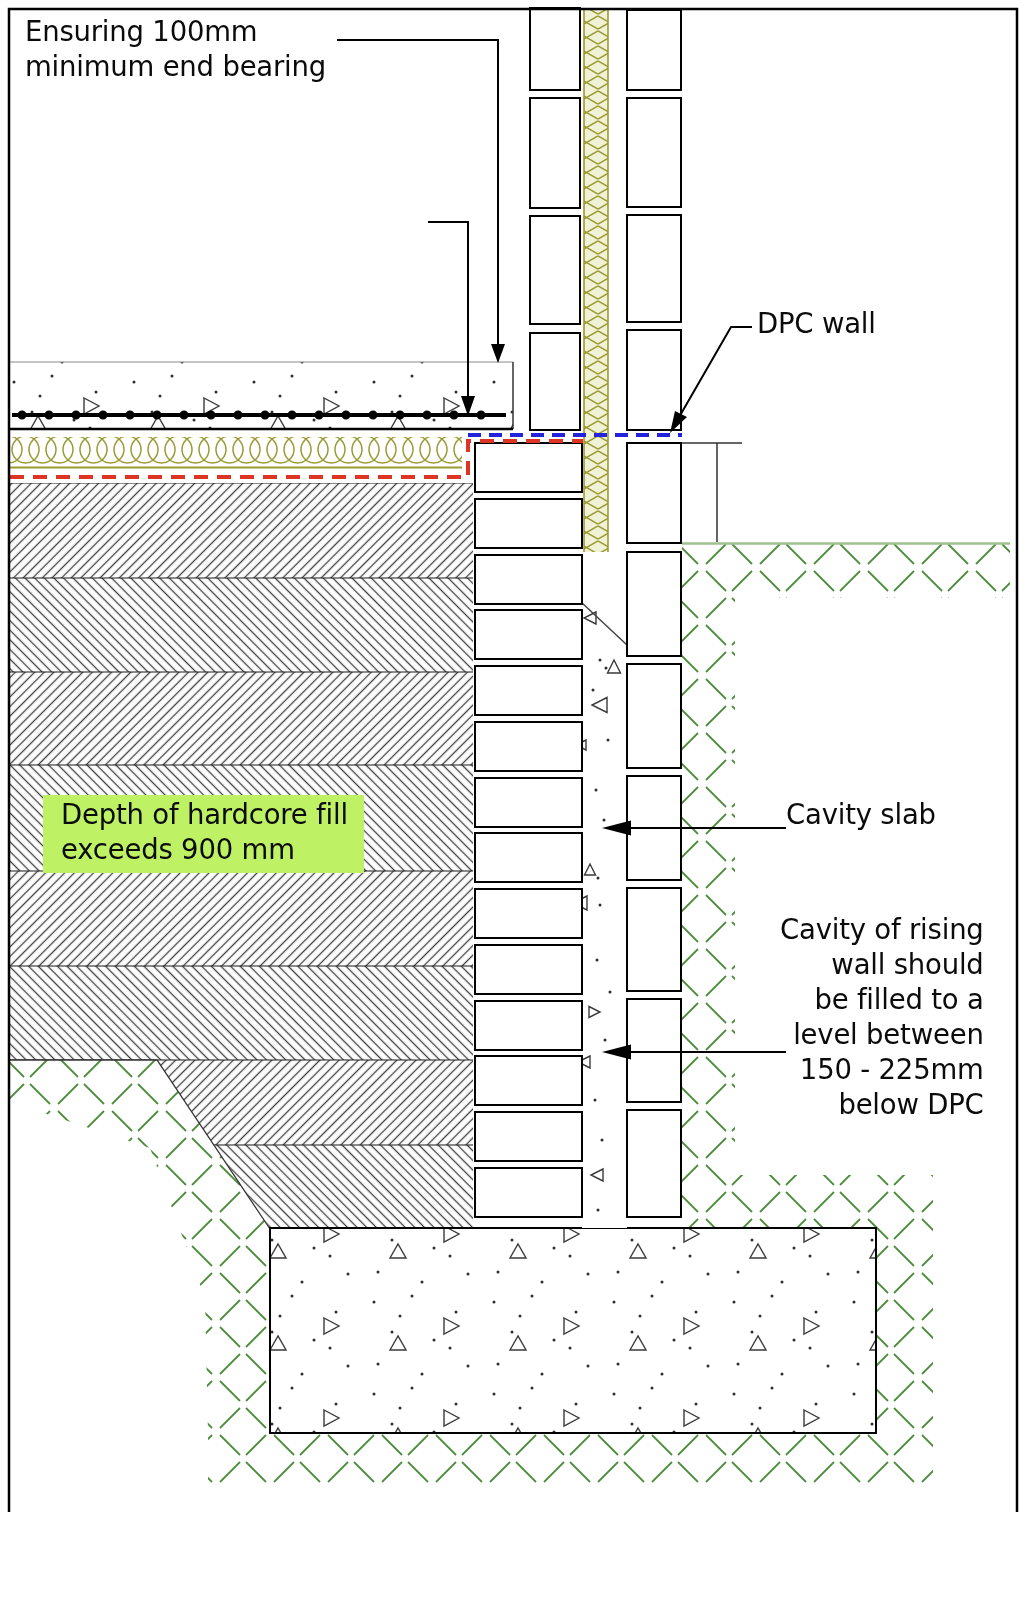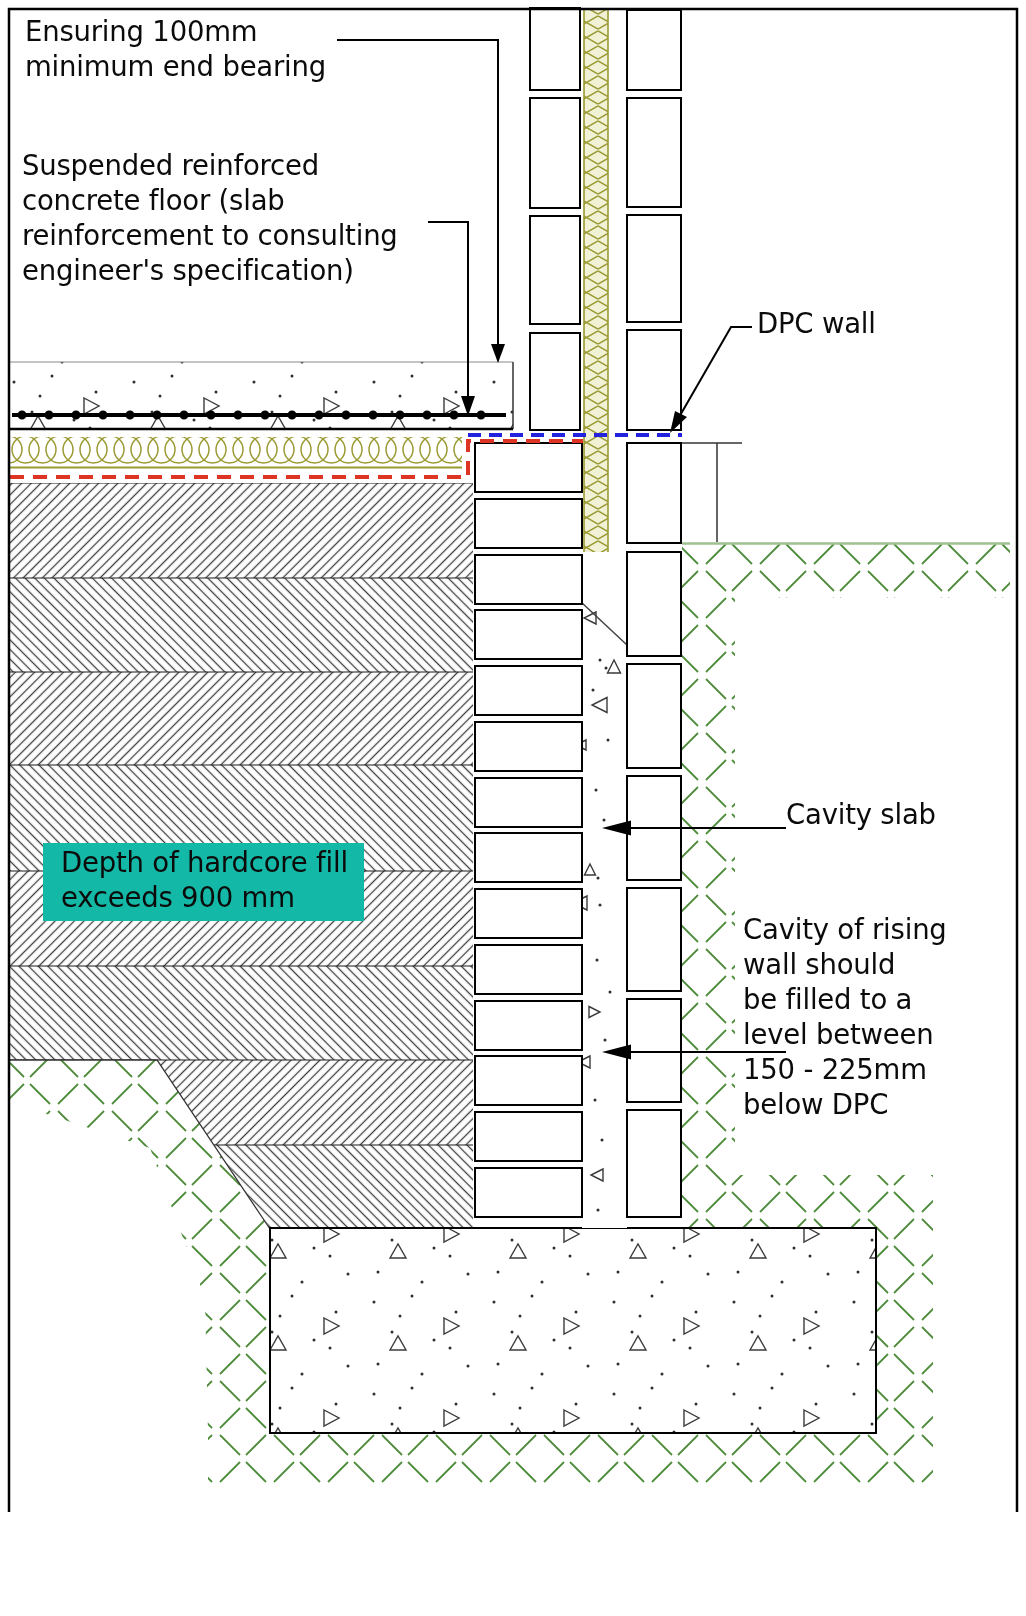--- a/index.html
+++ b/index.html
@@ -5,21 +5,21 @@
   html,body{margin:0;padding:0;background:#ffffff;}
   .stage{
     position:relative;width:1026px;height:1512px;background:#fff;
     font-family:"DejaVu Sans","Liberation Sans",sans-serif;overflow:hidden;
   }
   .stage svg{position:absolute;left:0;top:0;}
   .lbl{
     position:absolute;white-space:pre-line;
     font-size:27.5px;line-height:35px;color:#0b0b0b;letter-spacing:-.2px;
   }
-  .lbl.boxed{background:#14b8a6;padding:2px 16px 6px 18px;margin-top:48px;}
+  .lbl.boxed{background:#bef264;padding:2px 16px 6px 18px;}
   
   .s-hatch{stroke:var(--hatch);}
   .s-earth{stroke:var(--earth);}
   .s-olive{stroke:var(--olive);fill:none;}
   .dpc-line{stroke:var(--dpc);}
   .dpm-line{stroke:var(--dpm);}
   .t-agg{fill:none;stroke:#3a3a3a;stroke-width:1.4;}
   .blk{fill:#ffffff;stroke:#000;stroke-width:2;}
   .leader{stroke:#000;stroke-width:2;fill:none;}
   .arrow{fill:#000;stroke:none;}
@@ -221,28 +221,24 @@
   <g>
     <line class="leader" x1="628" y1="1052" x2="786" y2="1052"></line>
     <path class="arrow" d="M602,1052 L631,1044.5 L631,1059.5 Z"></path>
   </g>
 
   <rect x="9" y="9" width="1008" height="1590" fill="none" stroke="#000" stroke-width="2.5"></rect>
 </svg>
 
 <div class="lbl" style="left:25px;top:14px;">Ensuring 100mm
 minimum end bearing</div>
-<div class="lbl" style="left:22px;top:148px;">Suspended reinforced
-concrete floor (slab
-reinforcement to consulting
-engineer's specification)</div>
 <div class="lbl" style="left:757px;top:306px;">DPC wall</div>
 <div class="lbl boxed" style="left:43px;top:795px;">Depth of hardcore fill
 exceeds 900 mm</div>
 <div class="lbl" style="left:786px;top:797px;">Cavity slab</div>
-<div class="lbl" style="left:743px;top:912px;">Cavity of rising
+<div class="lbl" style="left:780px;top:912px;text-align:right;">Cavity of rising
 wall should
 be filled to a
 level between
 150 - 225mm
 below DPC</div>
 
 </div>
 
 </body></html>

